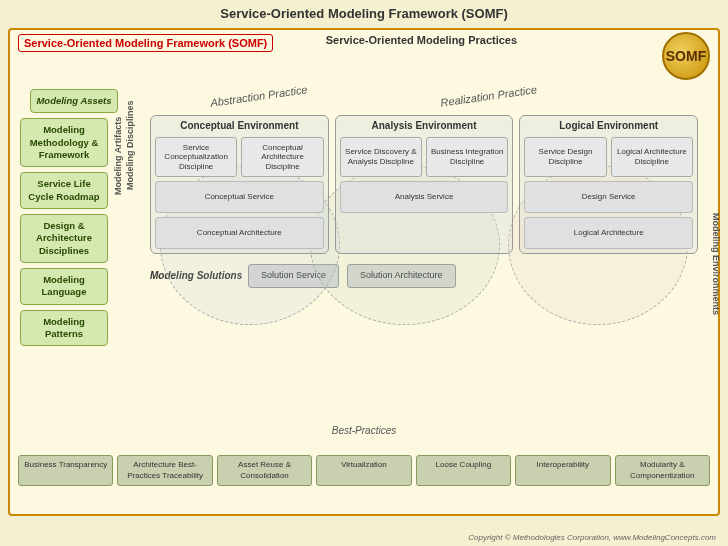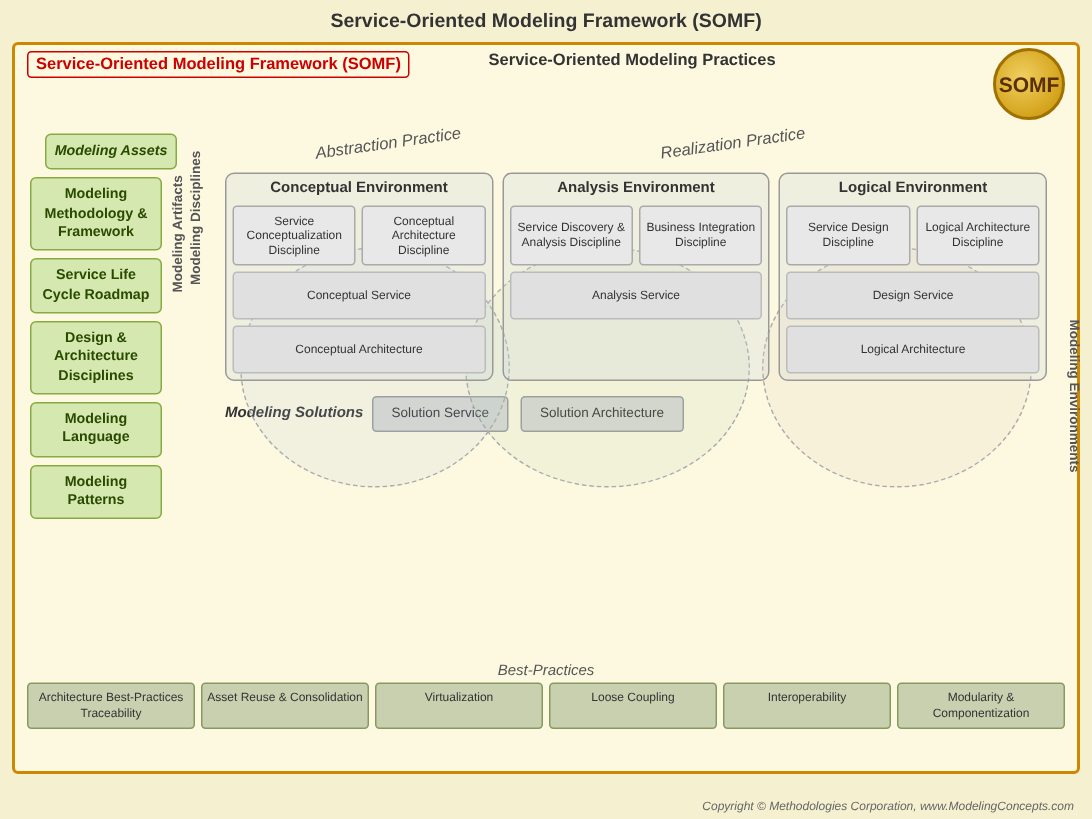--- a/index.html
+++ b/index.html
@@ -292,21 +292,21 @@
       bottom: 28px;
       left: 8px;
       right: 8px;
     }
 
     .best-practices-label {
       text-align: center;
       font-size: 10px;
       color: #555;
       font-style: italic;
-      margin-bottom: 2px;
+      margin-bottom: 19px;
     }
 
     .best-practices-boxes {
       display: flex;
       gap: 4px;
     }
 
     .bp-box {
       flex: 1;
       background: #c8d0b0;
@@ -445,20 +445,21 @@
         <div class="solution-box">Solution Service</div>
         <div class="solution-box">Solution Architecture</div>
       </div>
     </div>
 
   </div>
 
   <div class="best-practices-section">
     <div class="best-practices-label">Best-Practices</div>
     <div class="best-practices-boxes">
+      <div class="bp-box">Business Transparency</div>
       <div class="bp-box">Architecture Best-Practices Traceability</div>
       <div class="bp-box">Asset Reuse &amp; Consolidation</div>
       <div class="bp-box">Virtualization</div>
       <div class="bp-box">Loose Coupling</div>
       <div class="bp-box">Interoperability</div>
       <div class="bp-box">Modularity &amp; Componentization</div>
     </div>
   </div>
 
 </div>

